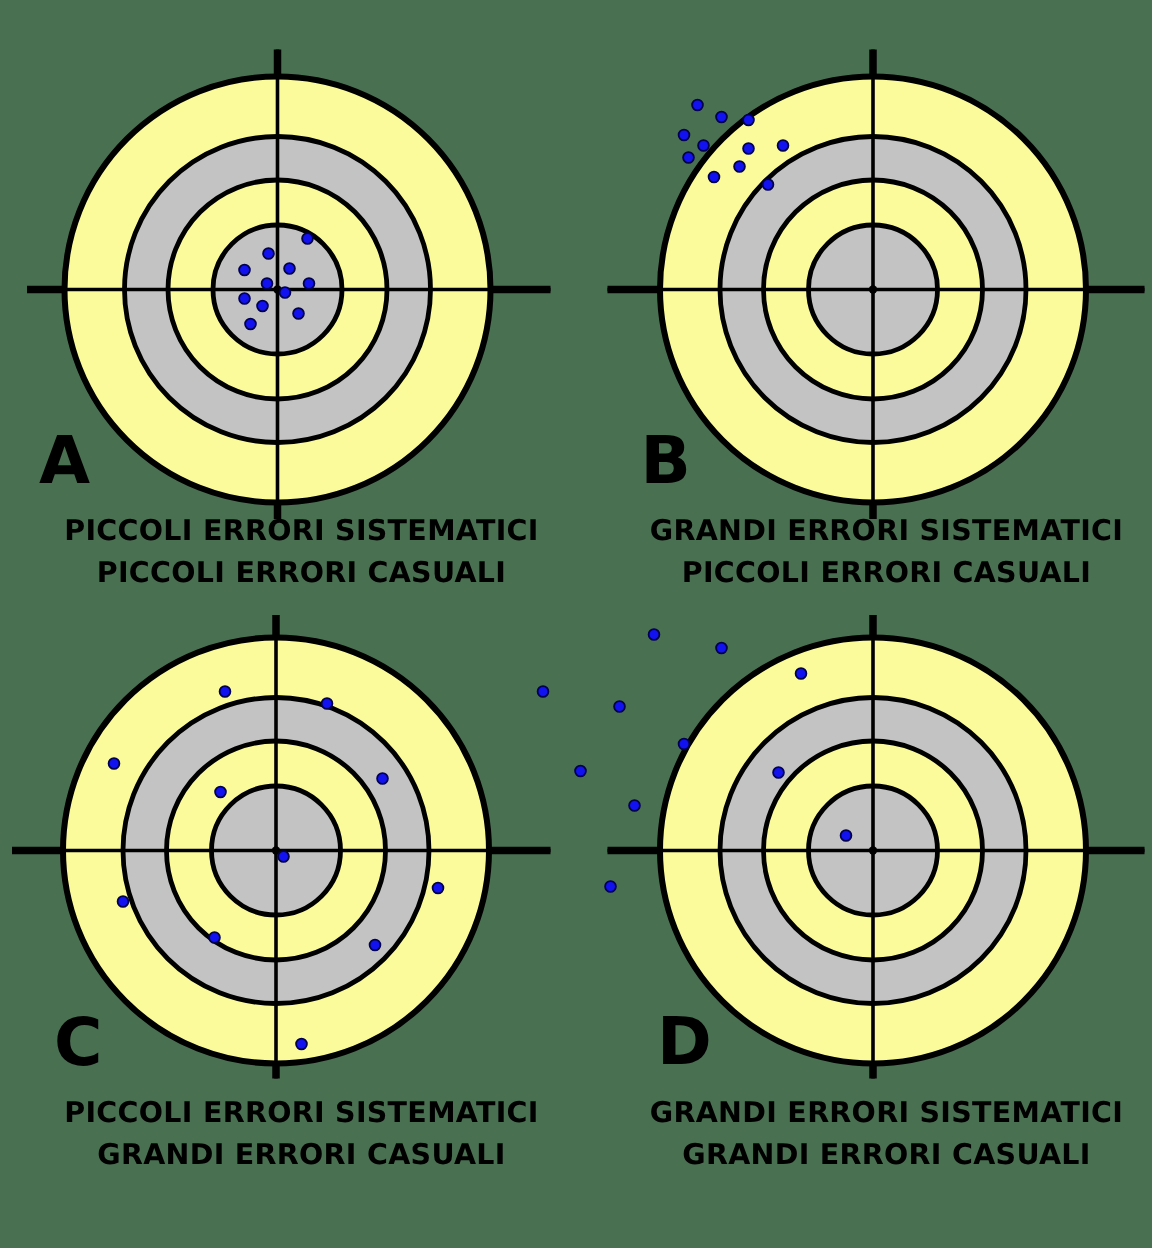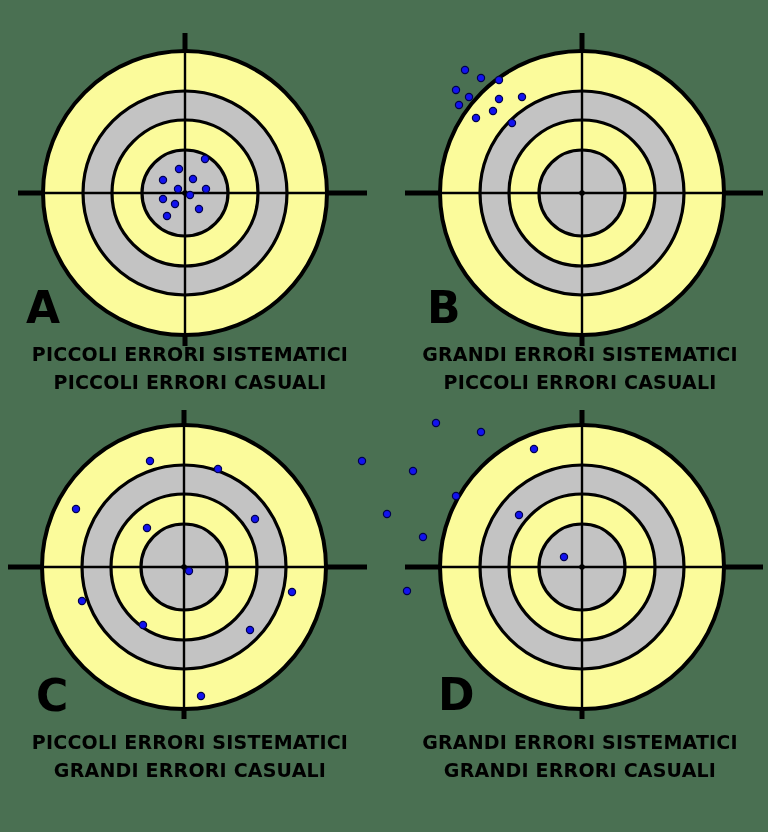--- a/index.html
+++ b/index.html
@@ -25,20 +25,21 @@
   .caption{
     position:absolute;
     width:380px;
     text-align:center;
     font-size:19px;
     font-weight:bold;
     color:#000;
     line-height:28px;
     letter-spacing:0.2px;
     white-space:nowrap;
+    margin-left:11px;
   }
   .caption-left{left:0;}
   .caption-right{left:390px;}
 </style>
 </head>
 <body>
 
 <div class="stage">
 
   <svg id="scene" width="768" height="832" viewBox="0 0 768 832">

